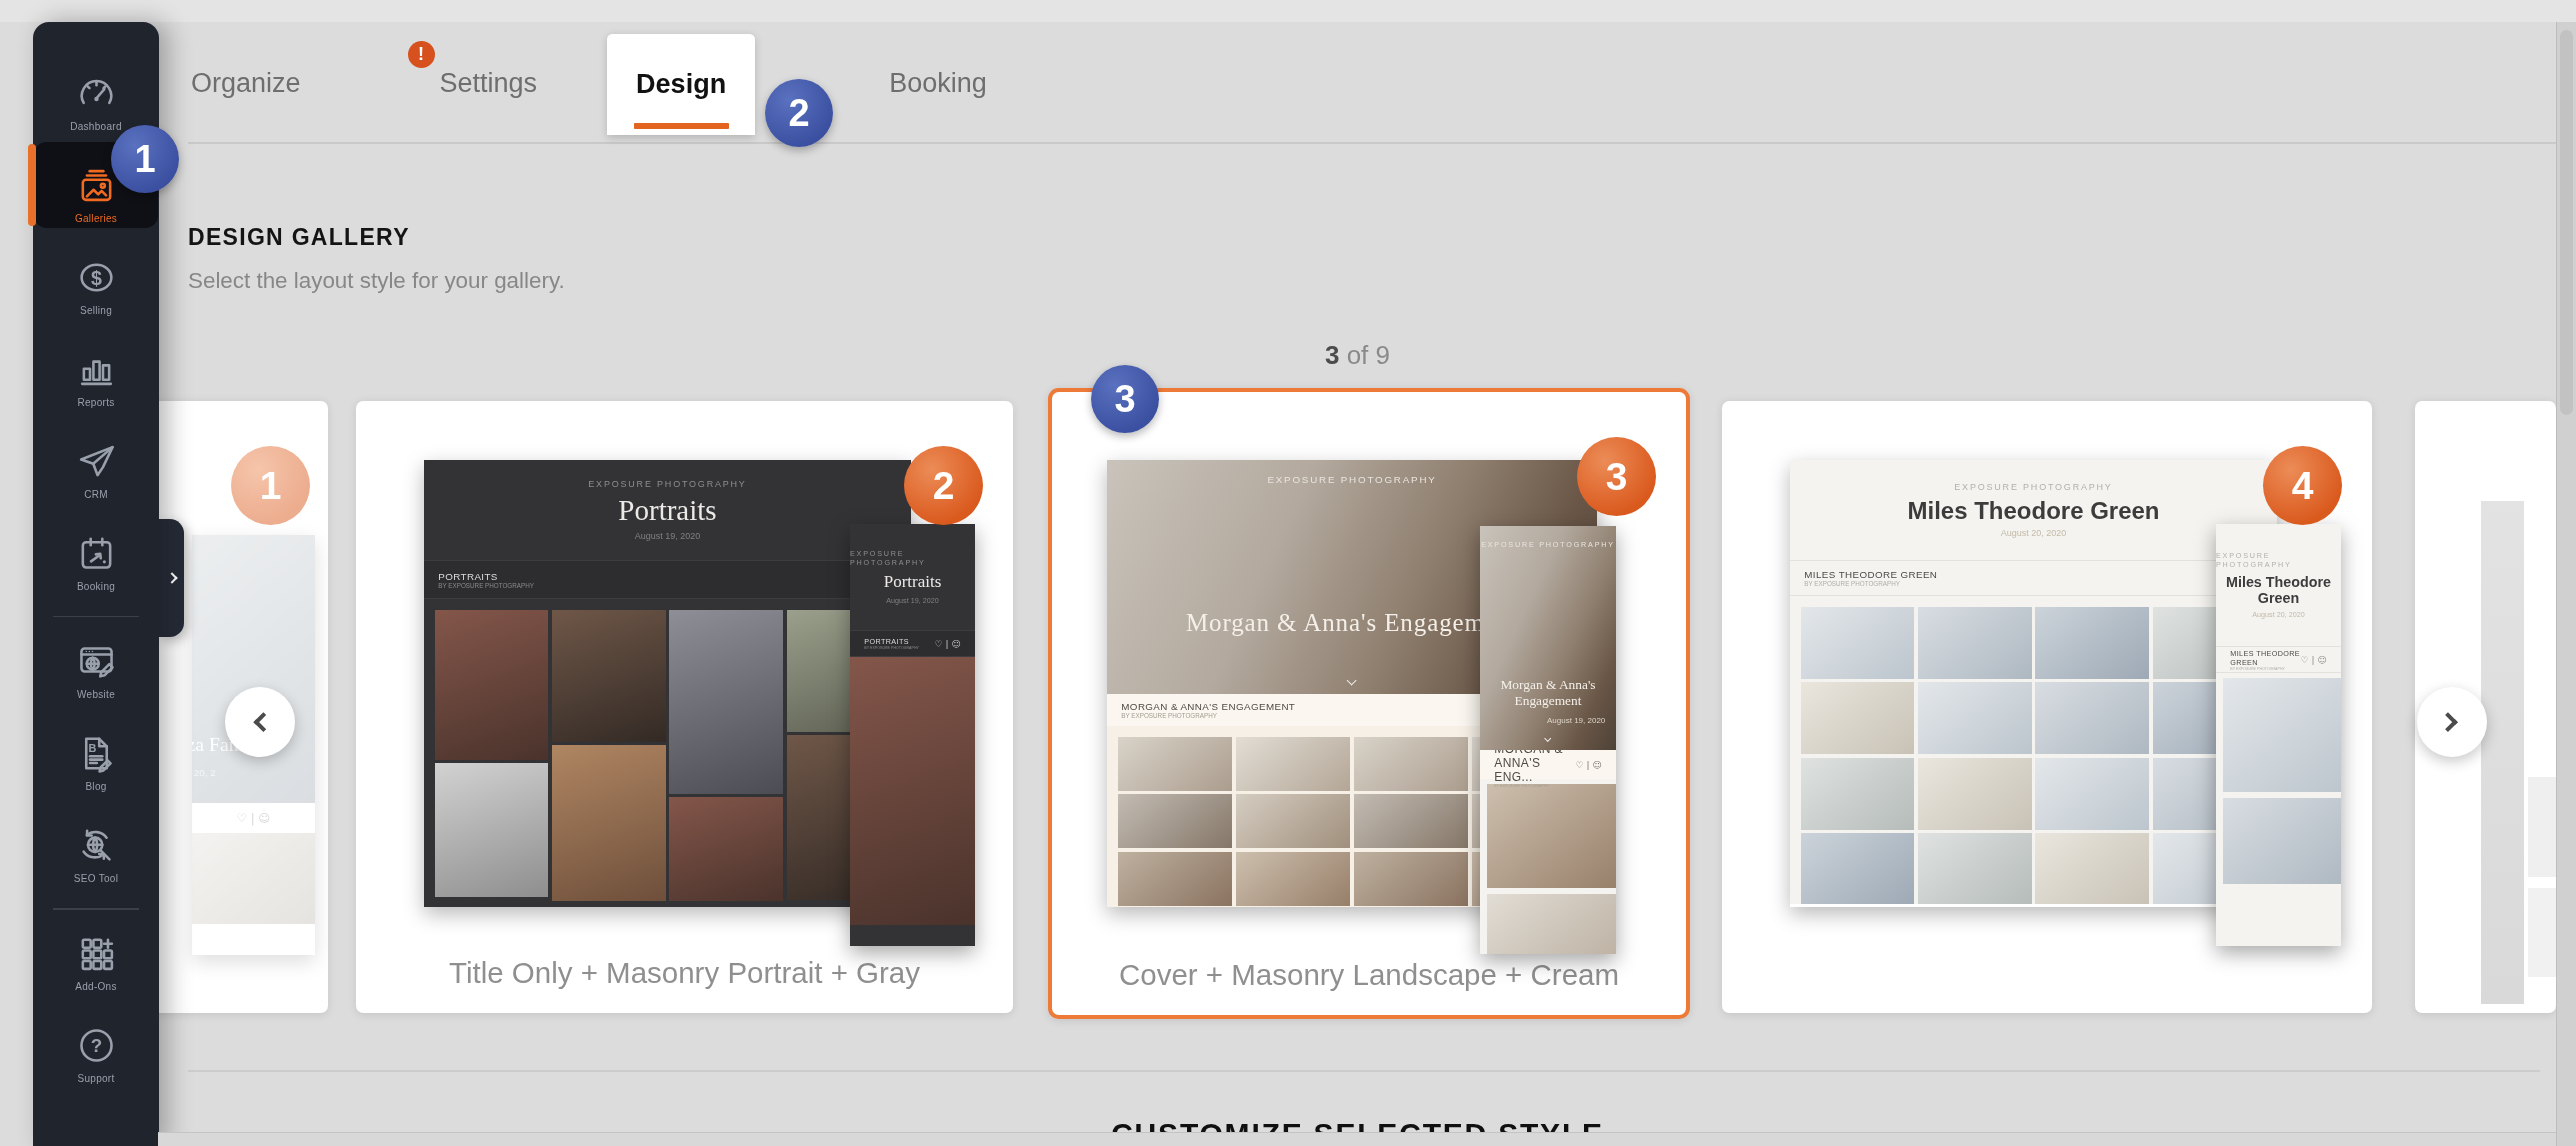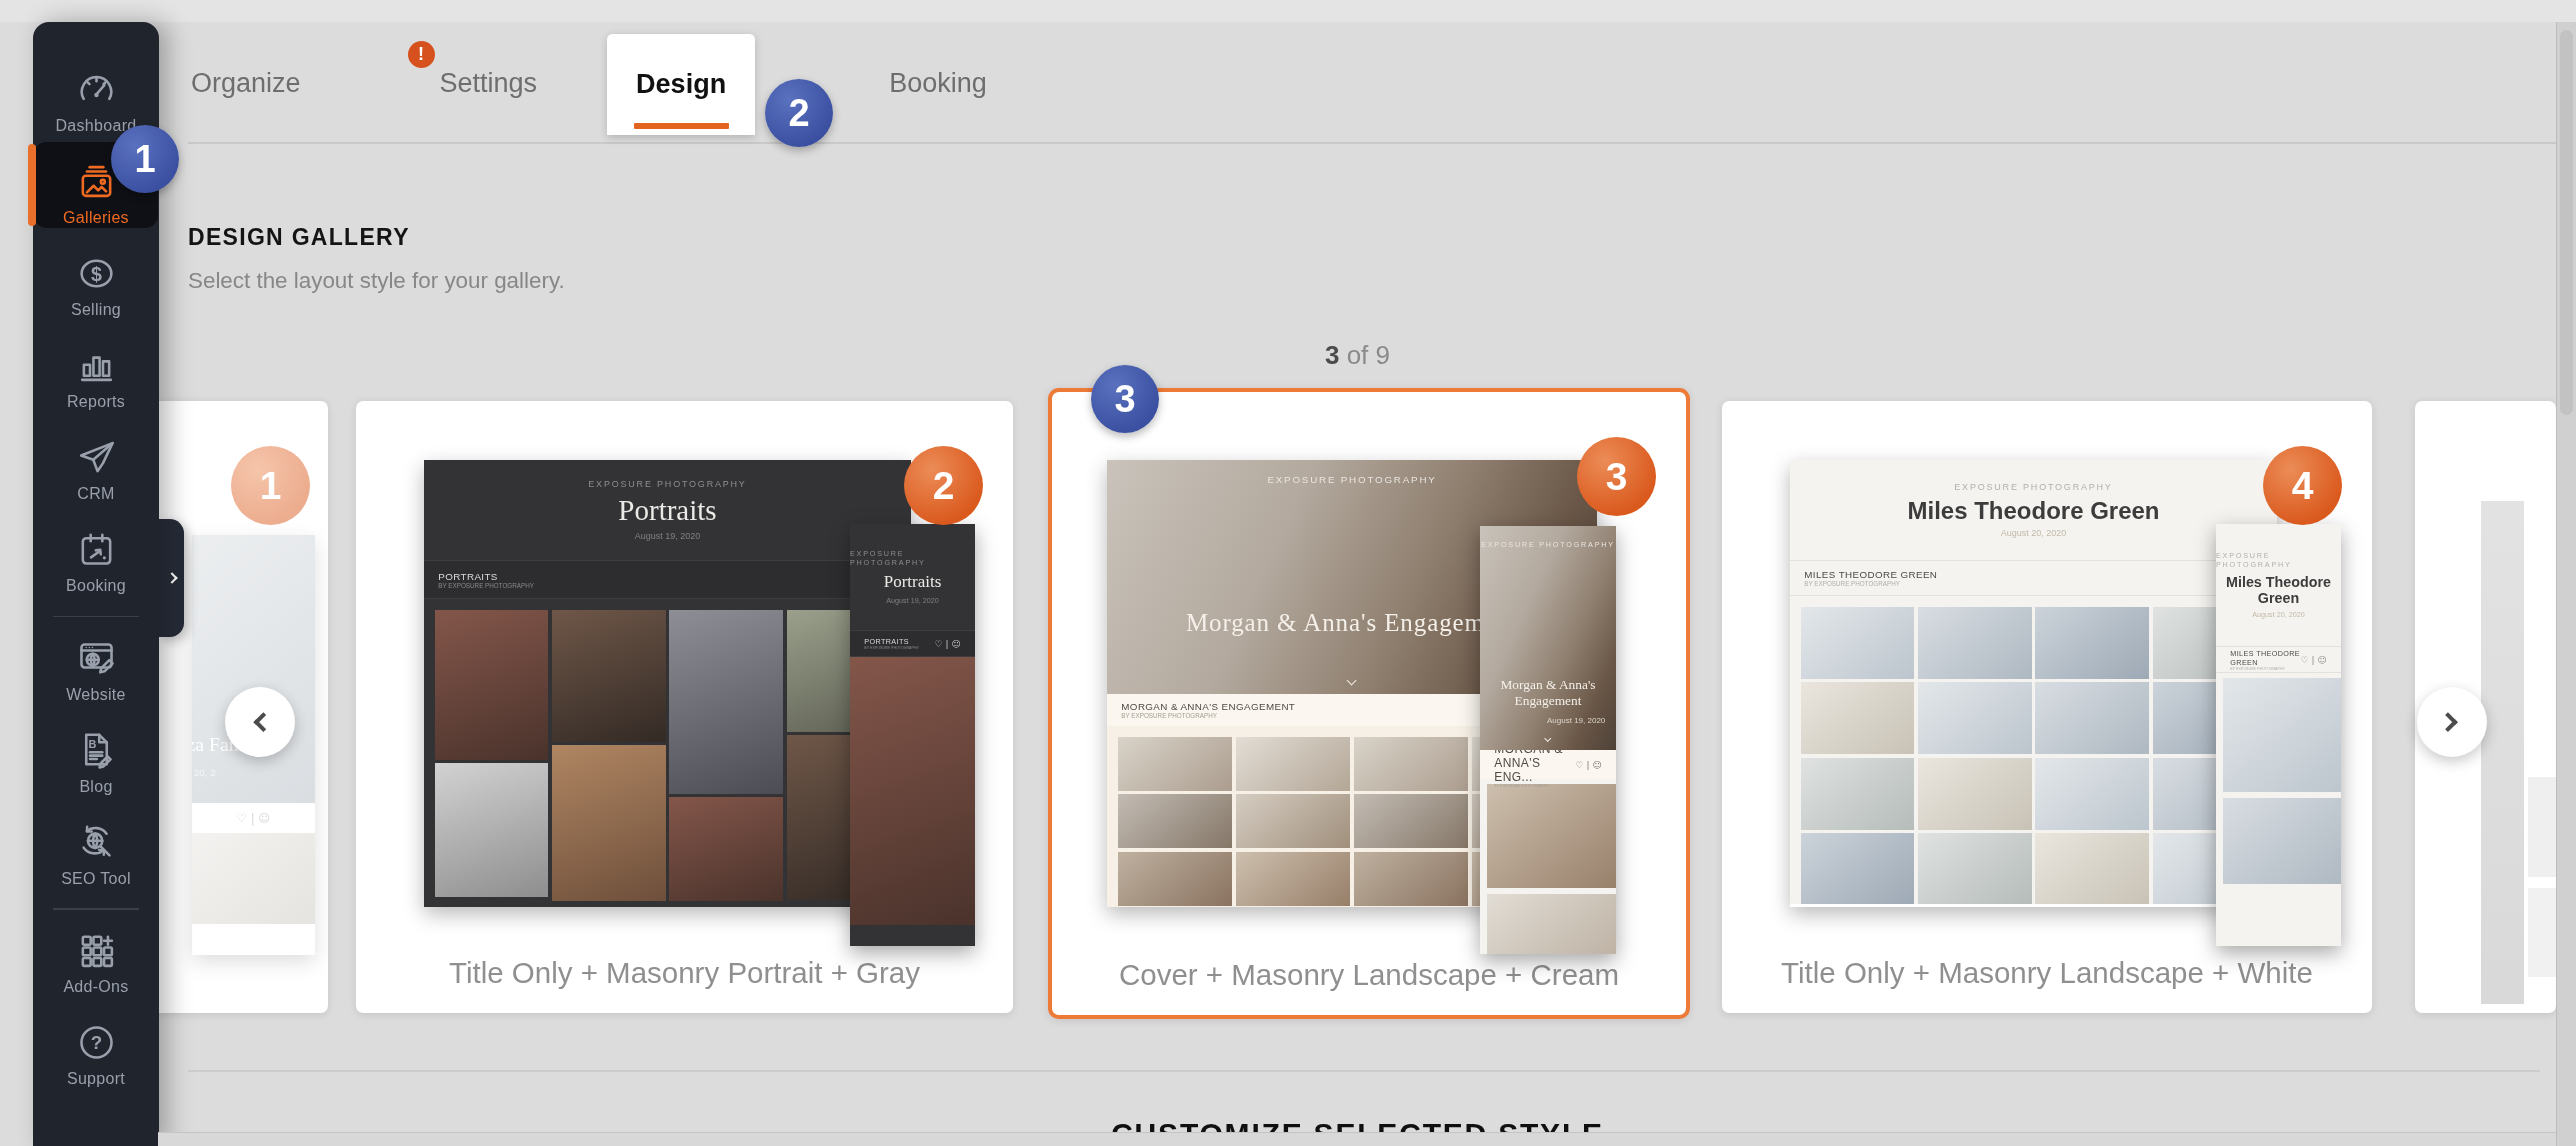--- a/index.html
+++ b/index.html
@@ -18,21 +18,21 @@
   
   .sidebar { position:absolute; left:33px; top:22.4px; width:126px; height:1124px;
              background:#20242d; border-radius:16px 16px 0 0;
              box-shadow:9px 0 25px rgba(15,18,24,.30); z-index:50;
              display:flex; flex-direction:column; align-items:center; padding-top:34px; }
   .side-item { width:100%; height:92px; display:flex; flex-direction:column;
                align-items:center; justify-content:center; gap:7.2px; color:#99a0ab;
                cursor:pointer; position:relative; flex:0 0 auto; }
   .side-item svg { width:41px; height:41px; stroke:currentColor; fill:none;
                    stroke-width:1.5; stroke-linecap:round; stroke-linejoin:round; }
-  .side-item .lbl { font-size:16px; letter-spacing:0.3px; }
+  .side-item .lbl { font-size:10px; letter-spacing:0.3px; }
   .side-item.active { color:#f06a22; }
   .active-block { position:absolute; left:0.9px; top:-6.3px; width:124px; height:86px;
                   background:#0e1015; border-radius:12.5px; z-index:-1; }
   .active-bar   { position:absolute; left:-5.4px; top:-4.5px; width:8px; height:82px;
                   background:#e8702a; border-radius:4.5px; }
   .side-divider { width:86px; height:1.8px; background:#3a4049; margin:7.2px 0; flex:0 0 auto; }
   .collapse-tab { position:absolute; left:159px; top:519px; width:25px; height:118px;
                   background:#252b36; border-radius:0 14.3px 14.3px 0;
                   box-shadow:3.6px 3.6px 10.7px rgba(0,0,0,.25); z-index:45; cursor:pointer;
                   display:flex; align-items:center; justify-content:center; }
@@ -495,21 +495,20 @@
         <div class="pv-bar" style="height: 27px; padding: 0px 14.3px;">
           <div class="pv-bar-left">
             <div class="pv-bar-title" style="font-size: 7.2px; letter-spacing: 0.4px;">MILES THEODORE GREEN</div>
             <div class="pv-bar-byline" style="font-size: 3.6px;">BY EXPOSURE PHOTOGRAPHY</div>
           </div>
           <div class="pv-icons" style="font-size: 9px;"><span>♡</span> <span>|</span> <span>☺</span></div>
         </div>
         <div class="thumb" style="height: 114px; margin: 5.4px 7.2px 0px; background: linear-gradient(140deg, rgb(227, 231, 234), rgb(188, 197, 205));"></div>
         <div class="thumb" style="height: 86px; margin: 5.4px 7.2px 0px; background: linear-gradient(140deg, rgb(216, 221, 226), rgb(174, 184, 193));"></div>
       </div>
-      <div class="card-label">Title Only + Masonry Landscape + White</div>
     </div>
     <div class="card" style="left: 2415px; width: 141px;">
       <div class="ghost" style="left: 66px; top: 100px; width: 43px; height: 503px;"></div>
       <div class="ghost" style="left: 113px; top: 376px; width: 29px; height: 100px; background: rgb(233, 233, 233);"></div>
       <div class="ghost" style="left: 113px; top: 487px; width: 29px; height: 89px; background: rgb(236, 236, 236);"></div>
     </div>
   </div>
 
 <div class="arrow-btn arrow-left">
   <span class="chev"></span>

